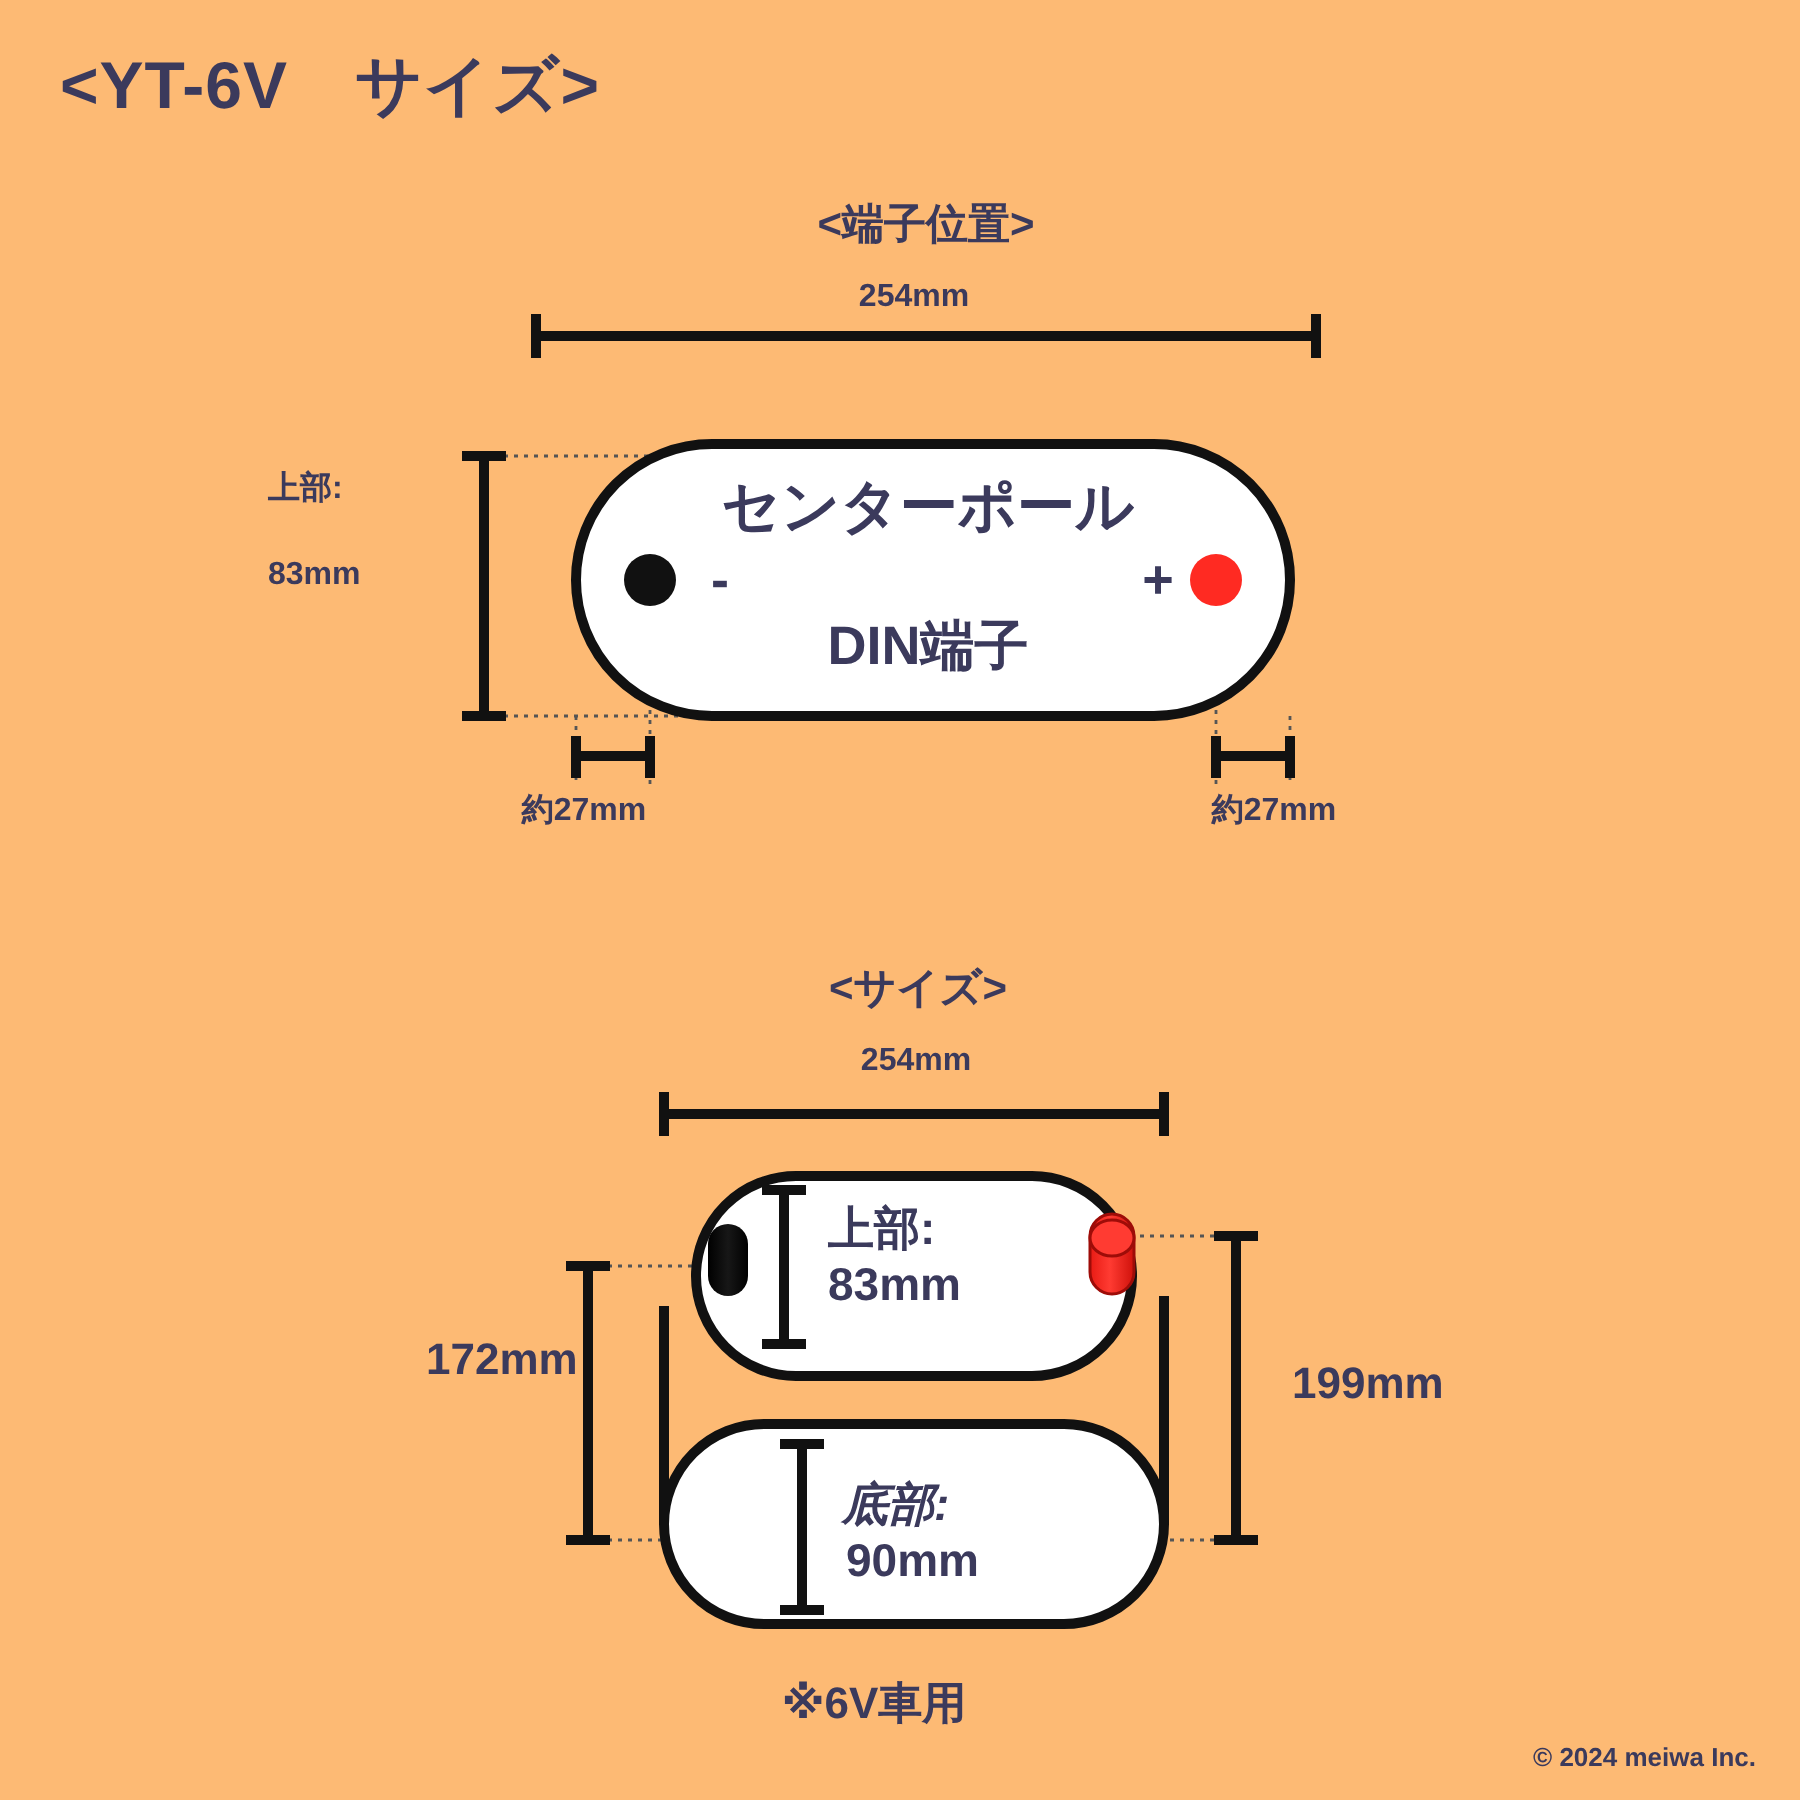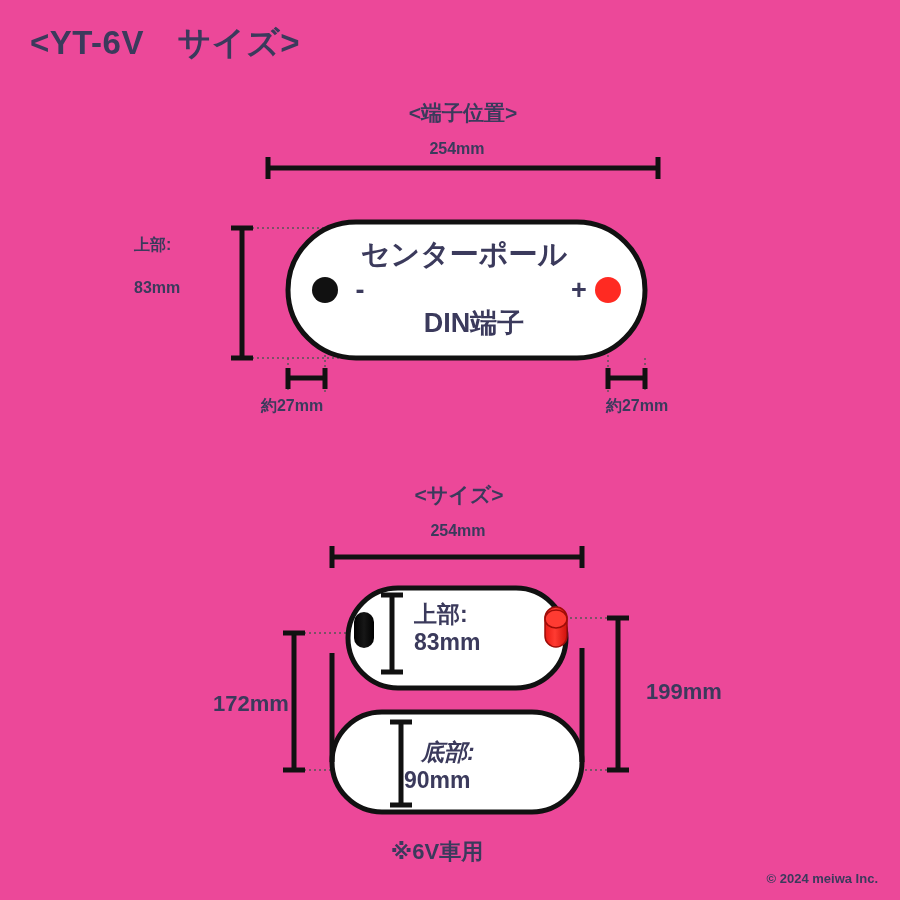--- a/index.html
+++ b/index.html
@@ -4,21 +4,21 @@
 <style>
   html, body {
     margin: 0;
     padding: 0;
     background: #ffffff;
   }
   #page {
     position: relative;
     width: 900px;
     height: 900px;
-    background: #ec4899;
+    background: #fdba74;
     font-family: "Liberation Sans", "DejaVu Sans", sans-serif;
     overflow: hidden;
   }
   .txt {
     position: absolute;
     color: #3b3a5c;
     font-weight: bold;
     white-space: nowrap;
     line-height: 1.25;
   }
@@ -180,36 +180,36 @@
     </g>
   </svg>
 
   <div class="txt lbl-sec ctr" style="left:463px; top:100px;">&lt;端子位置&gt;</div>
   <div class="txt lbl-dim ctr" style="left:457px; top:139px;">254mm</div>
 
   <div class="txt lbl-dim" style="left:134px; top:235px;">上部:</div>
   <div class="txt lbl-dim" style="left:134px; top:278px;">83mm</div>
 
   <div class="txt lbl-pole ctr" style="left:464px; top:236px;">センターポール</div>
-  <div class="txt lbl-din ctr" style="left:464px; top:307px;margin-left:10px;">DIN端子</div>
+  <div class="txt lbl-din ctr" style="left:464px; top:307px;">DIN端子</div>
 
   <div class="txt lbl-sign ctr" style="left:360px; top:274px;">-</div>
   <div class="txt lbl-sign ctr" style="left:579px; top:274px;">+</div>
 
   <div class="txt lbl-dim ctr" style="left:292px; top:396px;">約27mm</div>
   <div class="txt lbl-dim ctr" style="left:637px; top:396px;">約27mm</div>
 
   <div class="txt lbl-sec ctr" style="left:459px; top:482px;">&lt;サイズ&gt;</div>
   <div class="txt lbl-dim ctr" style="left:458px; top:521px;">254mm</div>
 
   <div class="txt lbl-inner" style="left:414px; top:600px;">上部:</div>
   <div class="txt lbl-inner" style="left:414px; top:628px;">83mm</div>
 
   <div class="txt lbl-inner" style="left:421px; top:738px;font-style:italic;">底部:</div>
-  <div class="txt lbl-inner" style="left:404px; top:766px;">90mm</div>
-
-  <div class="txt lbl-big" style="left:213px; top:690px;">172mm</div>
+  <div class="txt lbl-inner" style="left:423px; top:766px;">90mm</div>
+
+  <div class="txt lbl-big" style="left:213px; top:666px;">172mm</div>
   <div class="txt lbl-big" style="left:646px; top:678px;">199mm</div>
 
   <div class="txt lbl-big ctr" style="left:437px; top:838px;text-align:right;">※6V車用</div>
 
   <div id="footer">© 2024 meiwa Inc.</div>
 </div>
 
 </body></html>

